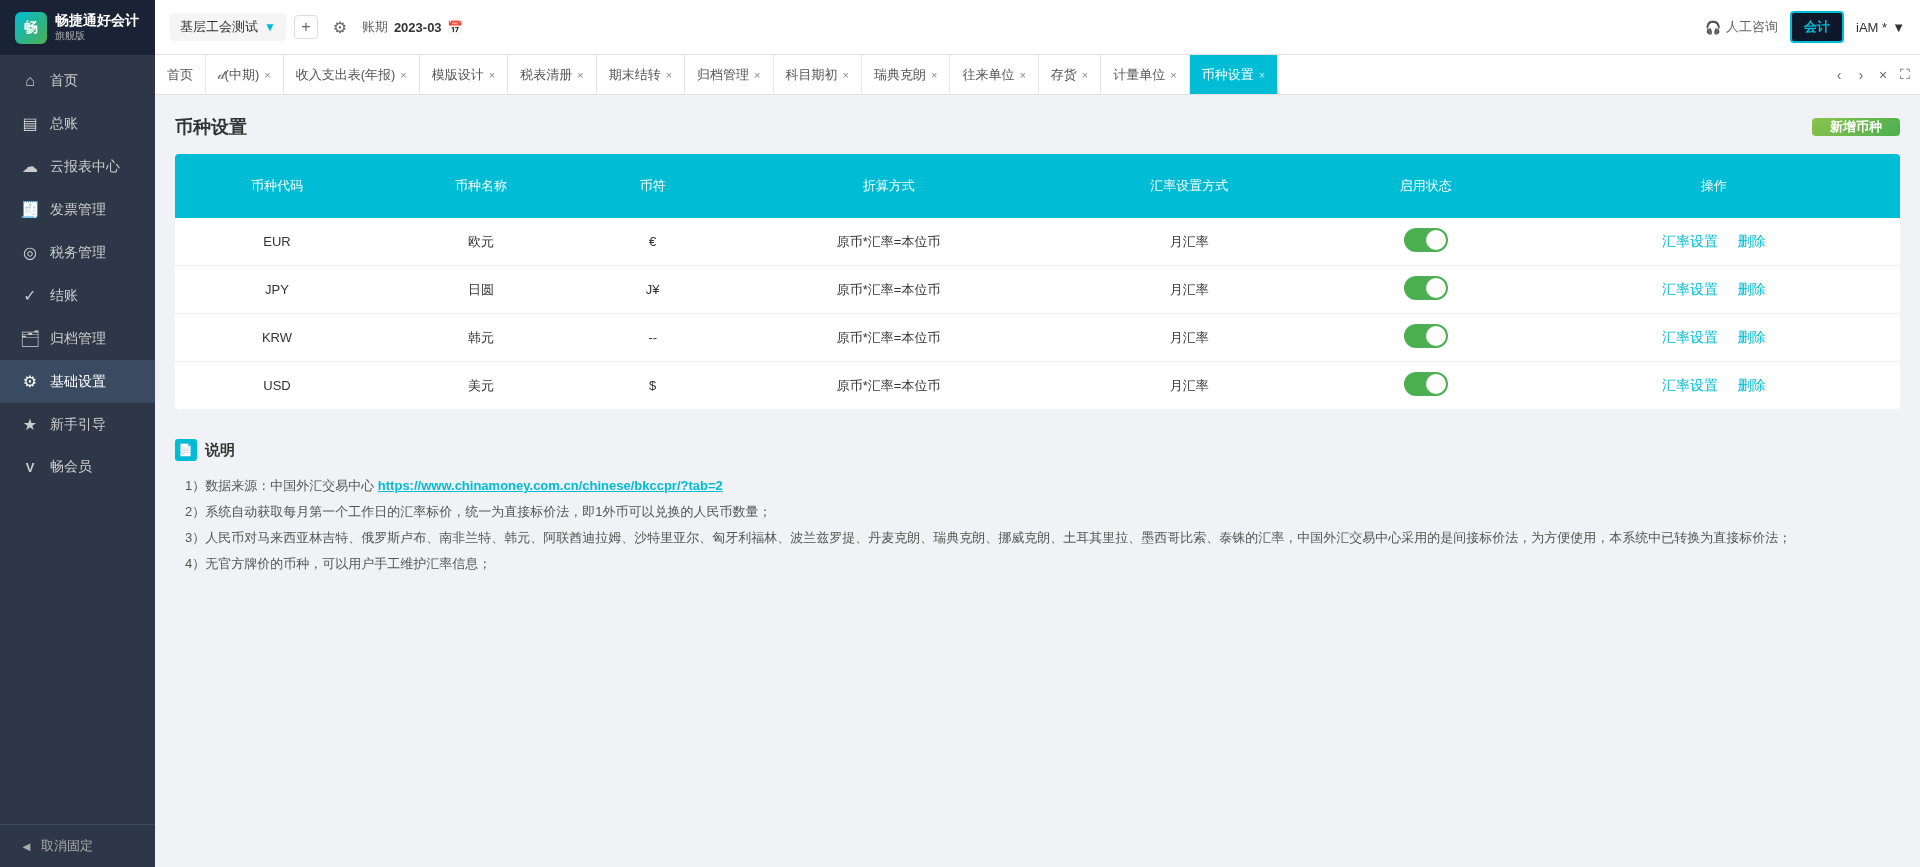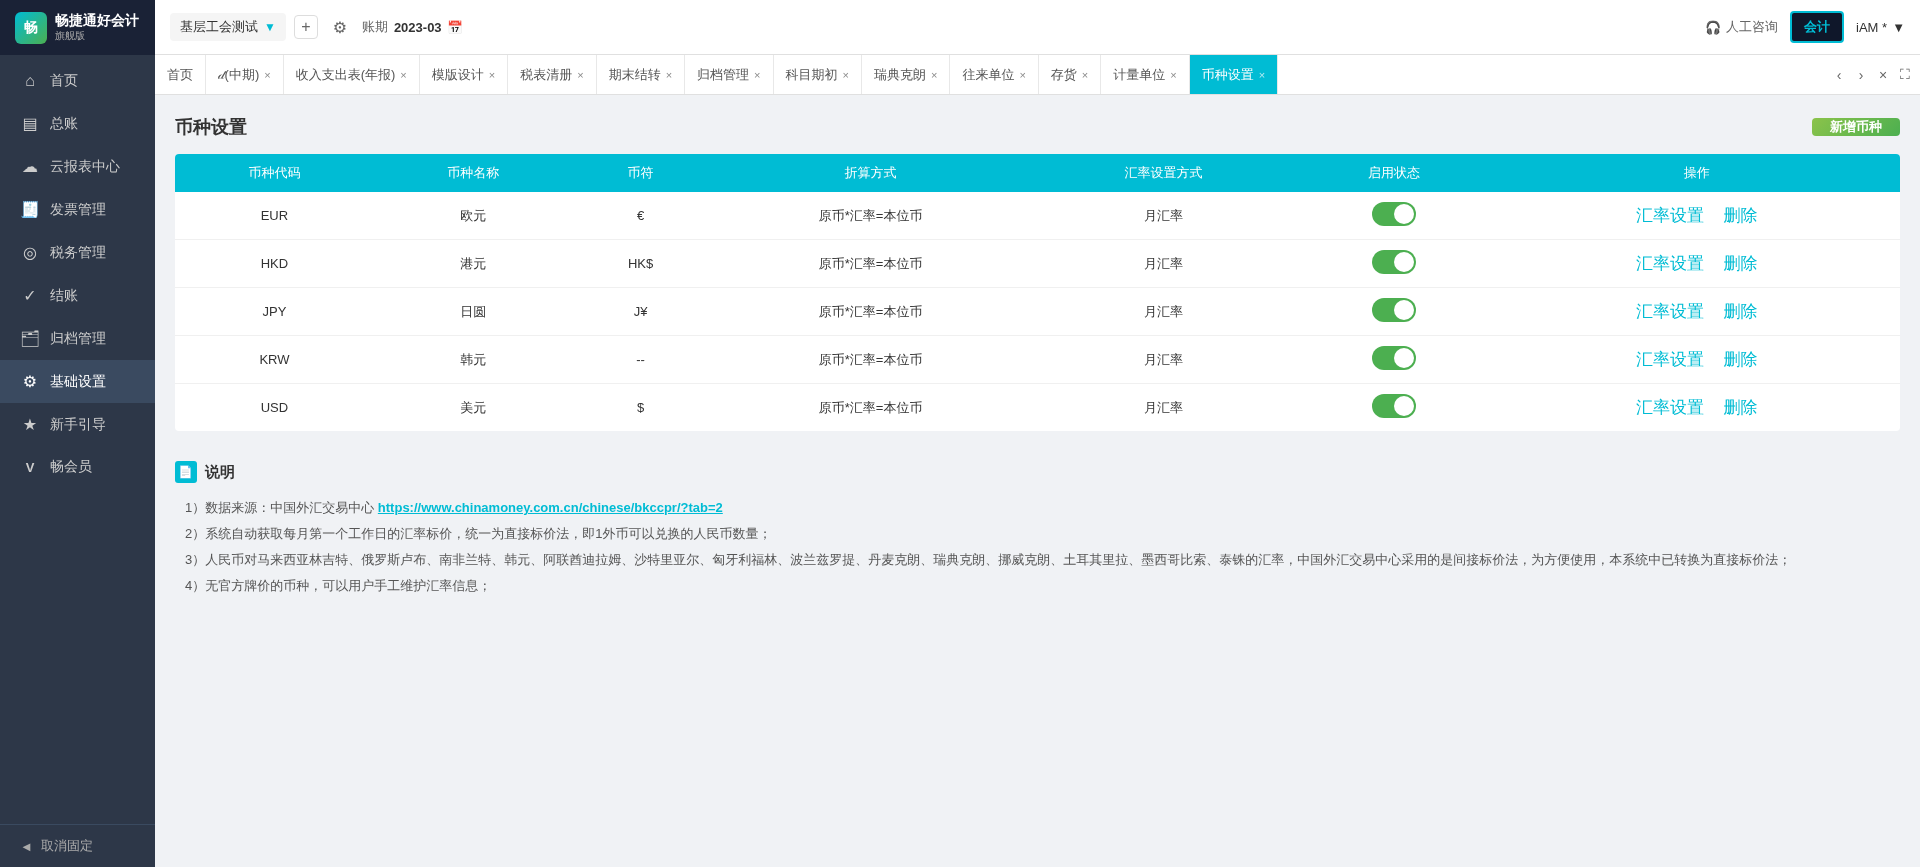--- a/index.html
+++ b/index.html
@@ -104,31 +104,31 @@
       font-size: 18px; font-weight: bold; color: #333;
     }
     .btn-new {
       background: linear-gradient(135deg, #8bc34a, #4caf50); color: #fff; border: none;
       padding: 0 18px; border-radius: 4px; cursor: pointer; font-size: 13px; font-weight: bold;
     }
 
     
     .data-table { width: 100%; border-collapse: collapse; background: #fff; border-radius: 4px; overflow: hidden; }
     .data-table th {
-      background: #00bcd4; color: #fff; padding: 10px 15px; text-align: center;
+      background: #00bcd4; color: #fff; padding: 23px 15px; text-align: center;
       font-size: 13px; font-weight: normal;
     }
     .data-table td {
       padding: 10px 15px; text-align: center; font-size: 13px; color: #333;
       border-bottom: 1px solid #f0f0f0;
     }
     .data-table tr:last-child td { border-bottom: none; }
 
     .link-btn {
-      color: #00bcd4; cursor: pointer; font-size: 17px; text-decoration: none;
+      color: #00bcd4; cursor: pointer; font-size: 14px; text-decoration: none;
       margin: 0 8px;
     }
 
     
     .toggle {
       display: inline-flex; align-items: center; width: 44px; height: 24px;
       background: #4caf50; border-radius: 12px; position: relative; cursor: pointer;
     }
     .toggle-knob {
       width: 20px; height: 20px; background: #fff; border-radius: 50%;
@@ -328,36 +328,20 @@
       <div class="toggle">
         <div class="toggle-knob"></div>
       </div>
     </td>
     <td>
       <a class="link-btn">汇率设置</a>
       <a class="link-btn">删除</a>
     </td>
   </tr>
         <tr>
-    <td>HKD</td>
-    <td>港元</td>
-    <td>HK$</td>
-    <td>原币*汇率=本位币</td>
-    <td>月汇率</td>
-    <td>
-      <div class="toggle">
-        <div class="toggle-knob"></div>
-      </div>
-    </td>
-    <td>
-      <a class="link-btn">汇率设置</a>
-      <a class="link-btn">删除</a>
-    </td>
-  </tr>
-        <tr>
     <td>JPY</td>
     <td>日圆</td>
     <td>J¥</td>
     <td>原币*汇率=本位币</td>
     <td>月汇率</td>
     <td>
       <div class="toggle">
         <div class="toggle-knob"></div>
       </div>
     </td>

